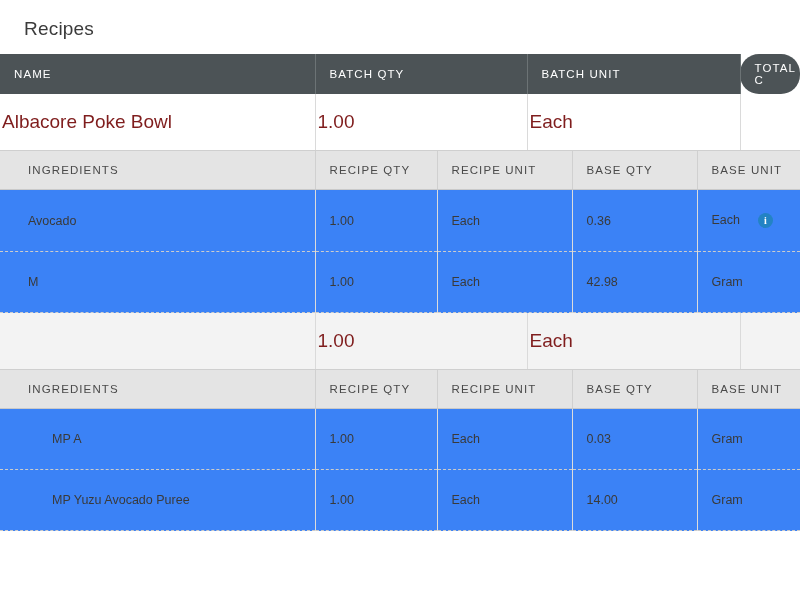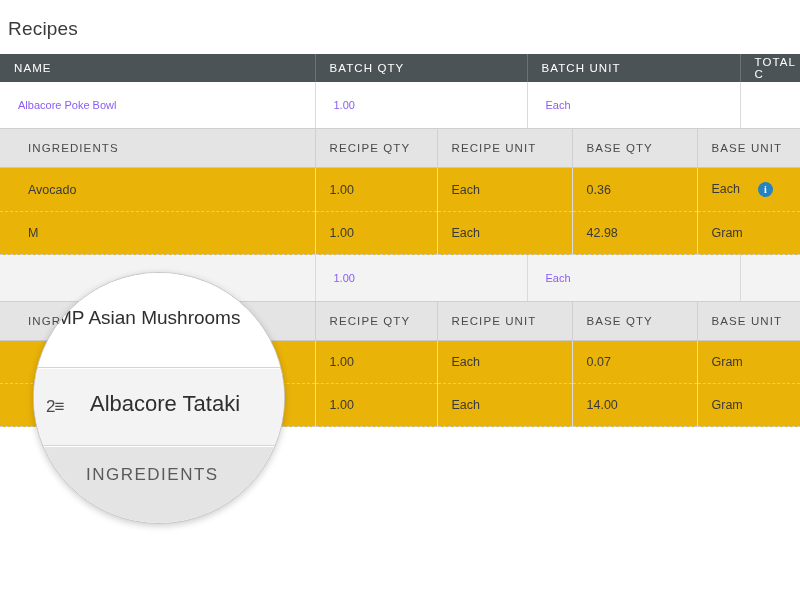--- a/index.html
+++ b/index.html
@@ -15,21 +15,21 @@
   #app {
     position: relative;
     width: 800px;
     height: 600px;
     background: #ffffff;
   }
 
   .page-title {
     font-size: 19px;
     color: #3b3b3b;
-    padding: 18px 0 14px 8px;
+    padding: 18px 0 14px 24px;
     font-weight: 400;
     letter-spacing: 0.2px;
   }
 
   table.grid {
     border-collapse: collapse;
     table-layout: fixed;
     width: 800px;
     font-size: 13px;
   }
@@ -48,32 +48,32 @@
   col.i-bunit  { width: 103px; }
 
   .hdr-main th {
     background: #4c5356;
     color: #ffffff;
     font-size: 11.5px;
     font-weight: 400;
     letter-spacing: 1.1px;
     text-transform: uppercase;
     text-align: left;
-    padding: 2px 14px;
+    padding: 8px 14px;
     border-right: 1px solid #6c7375;
     height: 22px;
     vertical-align: middle;
   }
-  .hdr-main th:last-child { border-right: none; }
+  .hdr-main th:last-child { border-right: none; border-radius: 19px; }
 
   .recipe-row td {
     background: #ffffff;
-    color: #8b5cf6;
-    font-size: 11px;
-    padding: 17px 18px;
+    color: #7f1d1d;
+    font-size: 19px;
+    padding: 17px 2px;
     border-right: 1px solid #dadada;
     border-bottom: 1px solid #cfcfcf;
     vertical-align: middle;
   }
   .recipe-row.shaded td { background: #f3f3f3; }
   .recipe-row td:last-child { border-right: none; }
 
   .hdr-sub th {
     background: #e4e4e4;
     color: #4a4a4a;
@@ -82,24 +82,24 @@
     letter-spacing: 1.1px;
     text-transform: uppercase;
     text-align: left;
     padding: 13px 14px;
     border-right: 1px solid #d0d0d0;
     border-bottom: 1px solid #c9c9c9;
   }
   .hdr-sub th:last-child { border-right: none; }
 
   .ing-row td {
-    background: #eab308;
+    background: #3b82f6;
     color: #3a3a3a;
     font-size: 12.5px;
-    padding: 14px 14px;
+    padding: 23px 14px;
     border-right: 1px solid #dcdcdc;
     border-bottom: 1px dashed #cccccc;
     vertical-align: middle;
   }
   .ing-row td:last-child { border-right: none; }
 
   .num { text-align: left; }
 
   .indent-1 { padding-left: 28px !important; }
   .indent-2 { padding-left: 52px !important; }
@@ -291,41 +291,27 @@
         <th class="indent-1">INGREDIENTS</th>
         <th>RECIPE QTY</th>
         <th>RECIPE UNIT</th>
         <th>BASE QTY</th>
         <th>BASE UNIT</th>
       </tr>
       <tr class="ing-row">
         <td class="indent-2">MP A</td>
         <td class="num">1.00</td>
         <td>Each</td>
-        <td class="num">0.07</td>
+        <td class="num">0.03</td>
         <td>Gram</td>
       </tr>
       <tr class="ing-row">
         <td class="indent-2">MP Yuzu Avocado Puree</td>
         <td class="num">1.00</td>
         <td>Each</td>
         <td class="num">14.00</td>
         <td>Gram</td>
       </tr>
     </tbody>
   </table>
 
-  <div class="magnifier">
-    <div class="mag-inner">
-      <div class="mag-row mag-row-top">
-        <div class="mag-text-top">MP Asian Mushrooms</div>
-      </div>
-      <div class="mag-row mag-row-mid">
-        <div class="mag-badge">2≡</div>
-        <div class="mag-text-mid">Albacore Tataki</div>
-      </div>
-      <div class="mag-row mag-row-bot">
-        <div class="mag-text-bot">INGREDIENTS</div>
-      </div>
-    </div>
-  </div>
 
 </div>
 
 </body></html>

